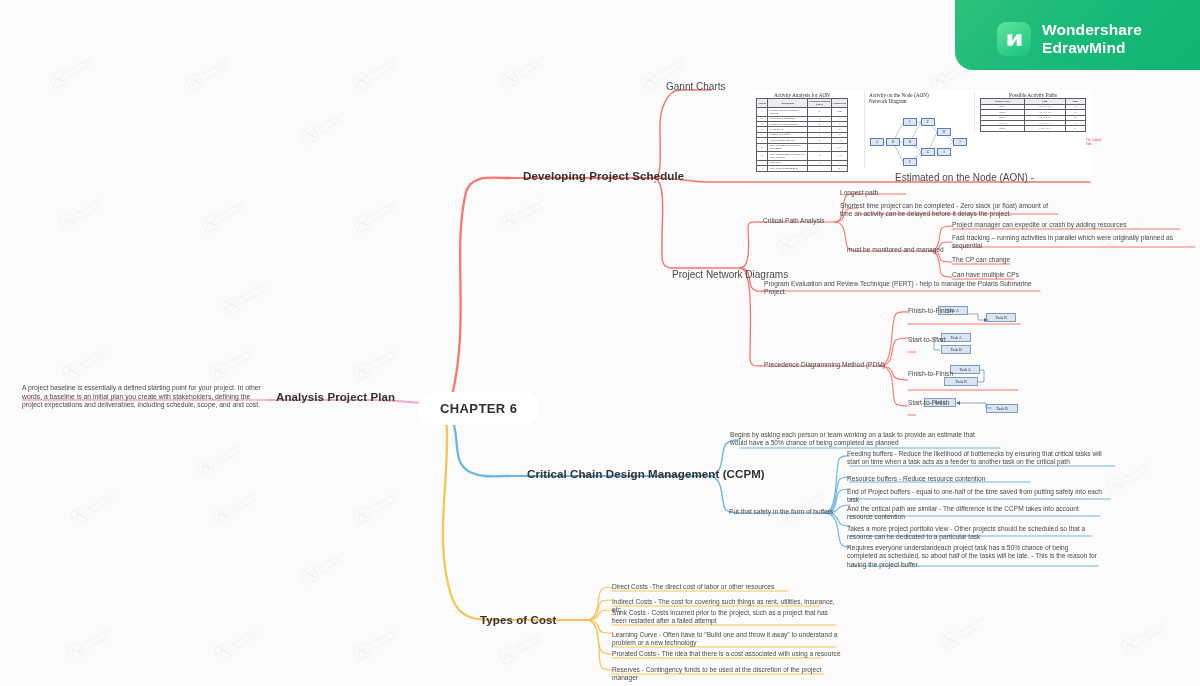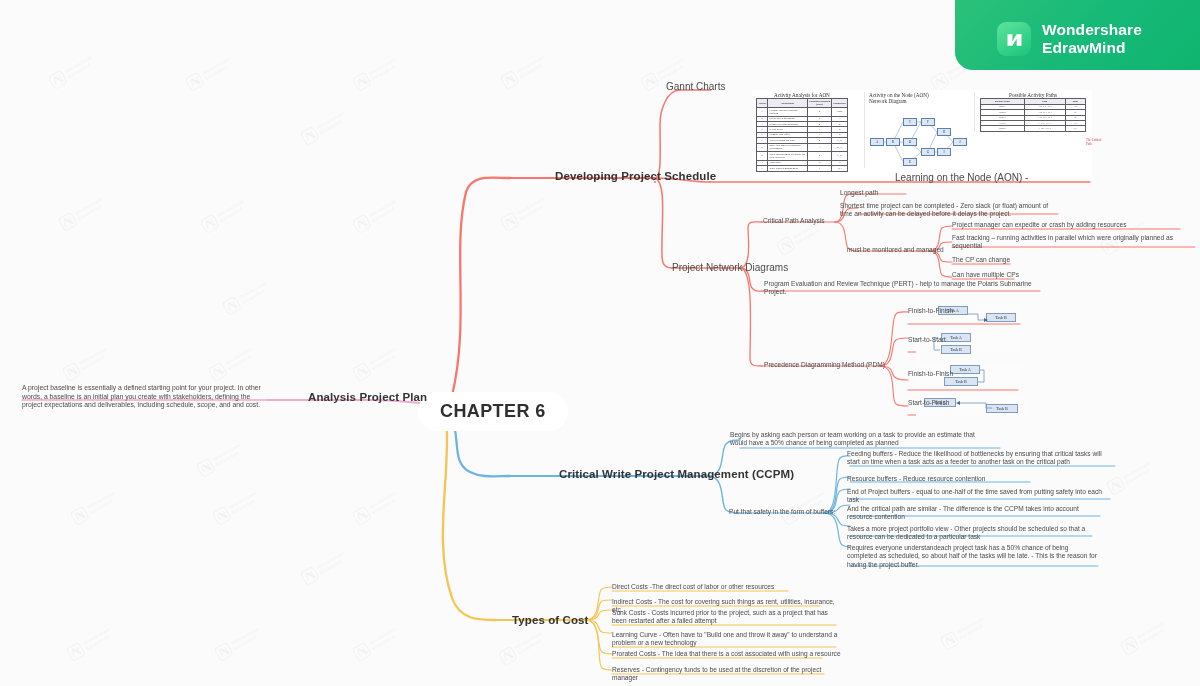--- a/index.html
+++ b/index.html
@@ -99,33 +99,32 @@
   
   .node {
     position: absolute;
     z-index: 10;
     color: #3d3d3d;
   }
   .node.center {
     background: #fff;
     border-radius: 22px;
     padding: 9px 22px;
-    font-size: 18px;
+    font-size: 13px;
     font-weight: 700;
     letter-spacing: .4px;
     color: #2f2f2f;
     box-shadow: 0 0 0 0 rgba(0,0,0,0);
   }
   .node.main {
     font-size: 11.5px;
     font-weight: 700;
     color: #333;
     letter-spacing: .1px;
     white-space: nowrap;
-    margin-left: 32px;
   }
   .node.sub {
     font-size: 10px;
     line-height: 9.2px;
     color: #4a4a4a;
     font-weight: 400;
   }
   .node.sub2 {
     font-size: 6.6px;
     line-height: 8.4px;
@@ -715,23 +714,23 @@
 
   <div class="node center" style="left:418px; top:392px;">CHAPTER 6</div>
 
   <div class="node main" style="left:276px; top:391px;">Analysis Project Plan</div>
   <div class="node desc" style="left:22px; top:384px;">A project baseline is essentially a defined starting point for your project. In other words, a baseline is an initial plan you create with stakeholders, defining the project expectations and deliverables, including schedule, scope, and and cost.</div>
 
   <div class="node main" style="left:523px; top:170px;">Developing Project Schedule</div>
 
   <div class="node sub" style="left:666px; top:82px;">Gannt Charts</div>
 
-  <div class="node sub" style="left:895px; top:173px;">Learning on the Node (AON) -</div>
-
-  <div class="node sub" style="left:672px; top:263px;text-align:center;">Project Network Diagrams</div>
+  <div class="node sub" style="left:895px; top:173px;">Estimated on the Node (AON) -</div>
+
+  <div class="node sub" style="left:672px; top:270px;text-align:center;">Project Network Diagrams</div>
 
   <div class="node sub2" style="left:763px; top:217px;">Critical Path Analysis</div>
 
   <div class="node sub2" style="left:840px; top:189px;">Longest path</div>
 
   <div class="node sub2" style="left:840px; top:202px; width:218px;">Shortest time project can be completed - Zero slack (or float) amount of time an activity can be delayed before it delays the project.</div>
 
   <div class="node sub2" style="left:847px; top:246px;">must be monitored and managed</div>
 
   <div class="node sub2" style="left:952px; top:221px;">Project manager can expedite or crash by adding resources</div>
@@ -741,21 +740,21 @@
 
   <div class="node sub2" style="left:764px; top:280px; width:280px;">Program Evaluation and Review Technique (PERT) - help to manage the Polaris Submarine Project.</div>
 
   <div class="node sub2" style="left:764px; top:361px;">Precedence Diagramming Method (PDM)</div>
 
   <div class="node sub2" style="left:908px; top:307px;">Finish-to-Finish</div>
   <div class="node sub2" style="left:908px; top:336px;">Start-to-Start</div>
   <div class="node sub2" style="left:908px; top:370px;">Finish-to-Finish</div>
   <div class="node sub2" style="left:908px; top:399px;">Start-to-Finish</div>
 
-  <div class="node main" style="left:527px; top:468px;">Critical Write Project Management (CCPM)</div>
+  <div class="node main" style="left:527px; top:468px;">Critical Chain Design Management (CCPM)</div>
 
   <div class="node sub2" style="left:730px; top:431px; width:260px;">Begins by asking each person or team working on a task to provide an estimate that would have a 50% chance of being completed as planned</div>
 
   <div class="node sub2" style="left:729px; top:508px;">Put that safety in the form of buffers:</div>
 
   <div class="node sub2" style="left:847px; top:450px; width:268px;">Feeding buffers - Reduce the likelihood of bottlenecks by ensuring that critical tasks will start on time when a task acts as a feeder to another task on the critical path</div>
   <div class="node sub2" style="left:847px; top:475px; width:268px;">Resource buffers - Reduce resource contention</div>
   <div class="node sub2" style="left:847px; top:488px; width:268px;">End of Project buffers - equal to one-half of the time saved from putting safety into each task</div>
   <div class="node sub2" style="left:847px; top:505px; width:254px;">And the critical path are similar - The difference is the CCPM takes into account resource contention</div>
   <div class="node sub2" style="left:847px; top:525px; width:250px;">Takes a more project portfolio view - Other projects should be scheduled so that a resource can be dedicated to a particular task</div>

